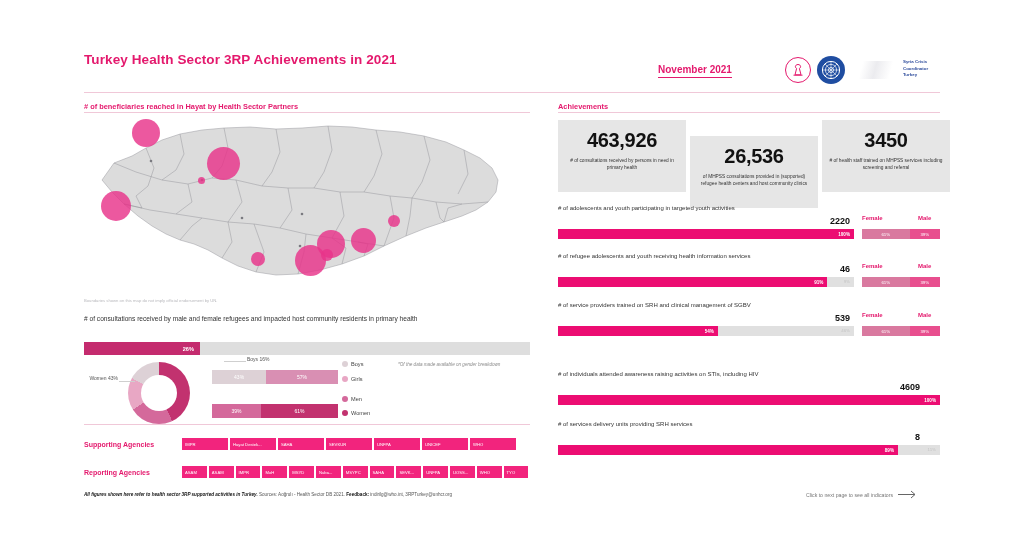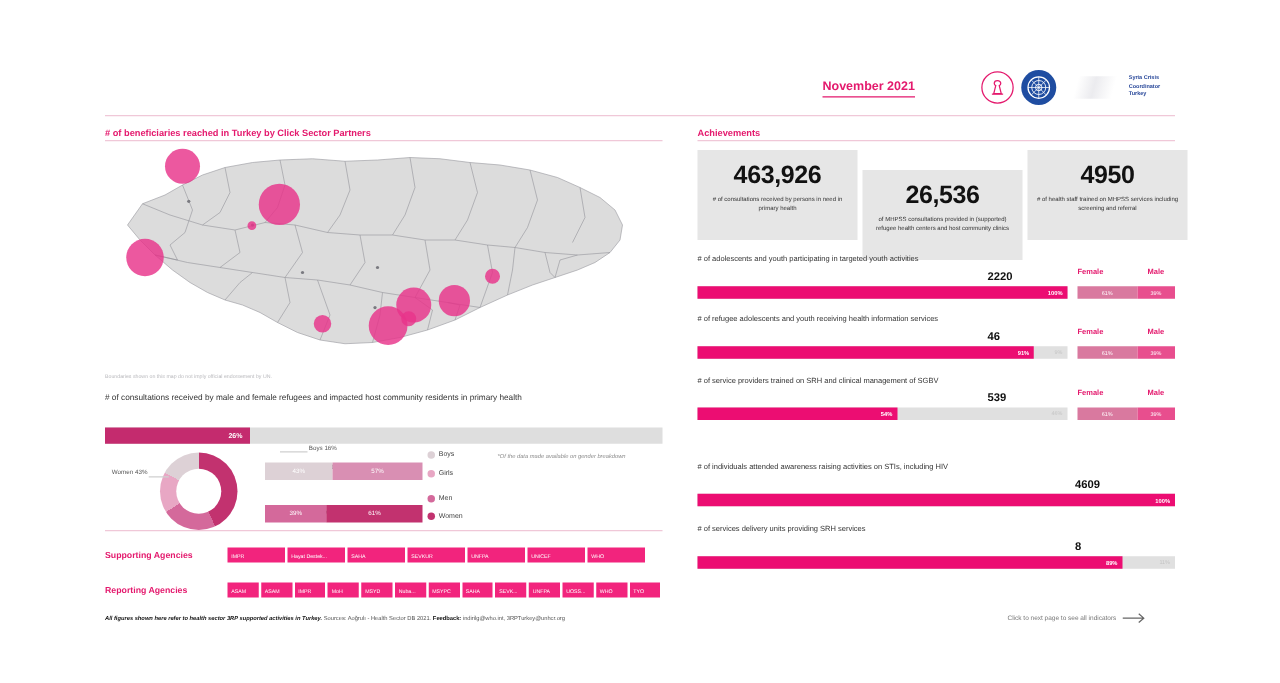--- a/index.html
+++ b/index.html
@@ -114,38 +114,39 @@
   .stat-box {
     position:absolute; background:#e6e6e6; width:128px; height:72px;
     display:flex; flex-direction:column; align-items:center; padding-top:9px;
   }
   .stat-num { font-size:20px; font-weight:bold; color:#111; letter-spacing:-.3px; }
   .stat-cap {
     font-size:4.8px; color:#333; text-align:center; line-height:1.45;
     padding:6px 7px 0; 
   }
   .ind-label { position:absolute; font-size:6px; color:#333; }
-  .ind-value { position:absolute; font-size:9px; font-weight:bold; color:#111; text-align:left; }
+  .ind-value { position:absolute; font-size:9px; font-weight:bold; color:#111; text-align:right; }
   .ind-gender { position:absolute; font-size:6px; font-weight:bold; color:#e4196d; }
   .ind-track { position:absolute; height:10px; background:#e0e0e0; }
   .ind-fill {
     position:absolute; left:0; top:0; height:10px; background:#ec0d72;
     display:flex; align-items:center; justify-content:flex-end;
   }
   .ind-fill span { font-size:4.6px; color:#fff; font-weight:bold; padding-right:4px; }
   .ind-track .rem-pct { position:absolute; right:4px; top:2px; font-size:4.4px; color:#c4c4c4; }
   .gsplit { position:absolute; height:10px; display:flex; }
   .gsplit div { display:flex; align-items:center; justify-content:center; font-size:4.4px; color:#fff; }
 </style>
 </head>
 <body>
 
 <div class="page">
 
   <div class="header">
+    <div class="title">Turkey Health Sector 3RP Achievements in 2021</div>
     <div class="date">November 2021</div>
 
     <div class="logos">
       <div class="logo-circle">
         <svg width="16" height="16" viewBox="0 0 16 16">
             <path d="M8 2.5c-1.6 0-2.6 1-2.6 2.2 0 .8.5 1.4 1.2 1.8L5 12.8h6L9.4 6.5c.7-.4 1.2-1 1.2-1.8C10.6 3.5 9.6 2.5 8 2.5z" fill="none" stroke="#e4196d" stroke-width="1"></path>
             <path d="M3.5 13.2h9" stroke="#e4196d" stroke-width="1"></path>
           </svg>
       </div>
       <div class="logo-un">
@@ -156,21 +157,21 @@
           <path d="M11 2.4v17.2M2.4 11h17.2M4.9 4.9l12.2 12.2M17.1 4.9L4.9 17.1" stroke="#fff" stroke-width=".6"></path>
         </svg>
       </div>
       <div class="logo-ghost"></div>
       <div class="logo-text">Syria Crisis<br>Coordinator<br>Turkey</div>
     </div>
 
     <div class="hdr-rule"></div>
   </div>
 
-  <div class="sec-head" style="left:84px; top:102px;"># of beneficiaries reached in Turkey by Click Sector Partners</div>
+  <div class="sec-head" style="left:84px; top:102px;"># of beneficiaries reached in Hayat by Health Sector Partners</div>
   <div class="sec-rule" style="left:84px; top:112px; width:446px;"></div>
 
   <div class="map-wrap">
     <svg width="445" height="180" viewBox="0 0 445 180">
       <g fill="#dcdcdc" stroke="#9a9aa0" stroke-width="0.5">
         <path d="M18 62 L30 45 L48 38 L62 30 L78 22 L96 16 L118 12 L140 10 L166 9 L192 11 L218 10 L244 8 L268 9 L292 12 L316 14 L340 18 L362 24 L380 32 L396 40 L408 50 L414 62 L412 74 L404 84 L392 92 L378 98 L360 104 L342 110 L322 118 L300 128 L280 138 L258 146 L236 152 L214 156 L192 157 L172 154 L154 148 L138 140 L124 132 L110 126 L96 122 L82 116 L68 108 L54 98 L40 86 L28 74 Z"></path>
       </g>
       <g fill="none" stroke="#8f8f96" stroke-width="0.45">
         <path d="M62 30 L70 50 L64 68 L52 78"></path>
         <path d="M96 16 L100 36 L92 52 L78 62"></path>
@@ -318,21 +319,21 @@
   <div id="stat-boxes">
       <div class="stat-box" style="left: 558px; top: 120px;">
         <div class="stat-num">463,926</div>
         <div class="stat-cap"># of consultations received by persons in need in primary health</div>
       </div>
       <div class="stat-box" style="left: 690px; top: 136px;">
         <div class="stat-num">26,536</div>
         <div class="stat-cap">of MHPSS consultations provided in (supported) refugee health centers and host community clinics</div>
       </div>
       <div class="stat-box" style="left: 822px; top: 120px;">
-        <div class="stat-num">4950</div>
+        <div class="stat-num">3450</div>
         <div class="stat-cap"># of health staff trained on MHPSS services including screening and referral</div>
       </div>
     </div>
   <div id="indicators">
       <div class="ind-label" style="left: 558px; top: 205px;"># of adolescents and youth participating in targeted youth activities</div>
       <div class="ind-value" style="left: 790px; top: 216px; width: 60px;">2220</div>
       <div class="ind-gender" style="left: 862px; top: 215px;">Female</div>
       <div class="ind-gender" style="left: 918px; top: 215px;">Male</div>
       <div class="ind-track" style="left: 558px; top: 229px; width: 296px;">
         <div class="ind-fill" style="width: 100%;">

